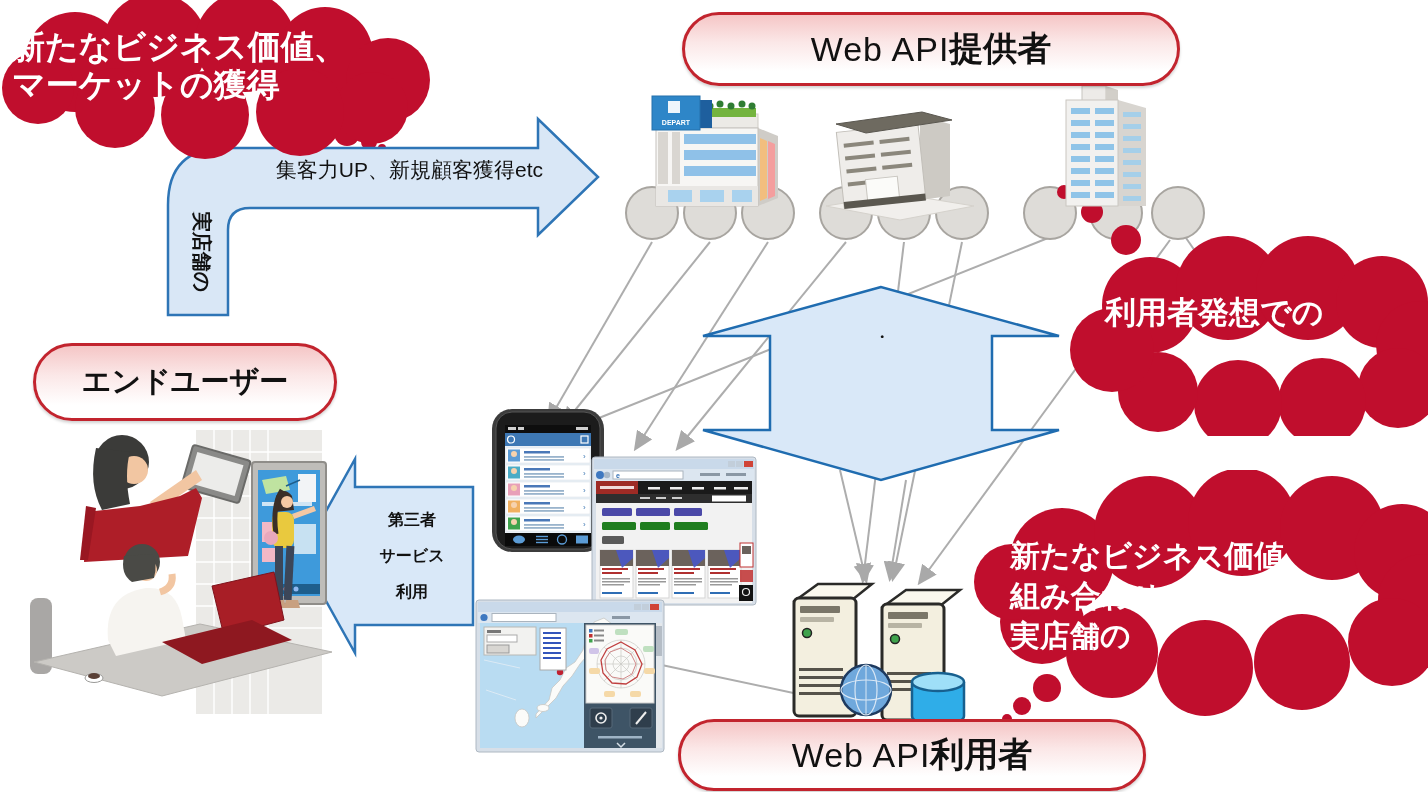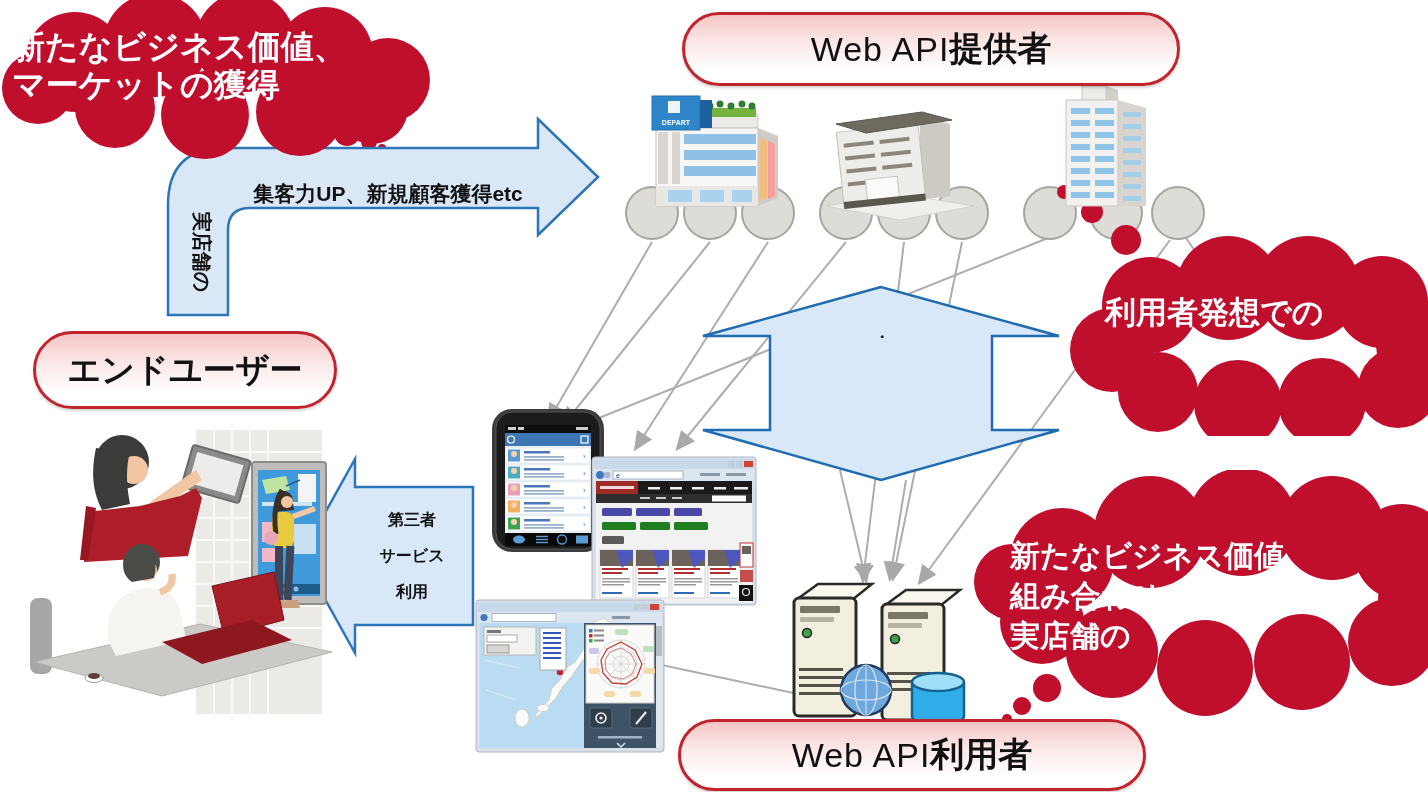--- a/index.html
+++ b/index.html
@@ -65,21 +65,21 @@
         <circle cx="1126" cy="240" r="15"></circle>
       <circle cx="1047" cy="688" r="14"></circle>
         <circle cx="1022" cy="706" r="9"></circle>
         <circle cx="1007" cy="719" r="5"></circle>
     </g>
   </svg>
 
   <svg class="abs z2" style="left:150;top:100" width="470" height="230" viewBox="150 100 470 230">
     <path d="M168,315 L168,205 Q168,148 225,148 L538,148 L538,119 L598,177 L538,235 L538,208 L250,208 Q228,208 228,230 L228,315 Z" fill="#D9E7F6" stroke="#2E75B6" stroke-width="2.5"></path>
   </svg>
-  <div class="shape-label z3" style="left:233px;top:180px;width:310px;font-size:21px;font-weight:700;text-align:center">集客力UP、新規顧客獲得etc</div>
+  <div class="shape-label z3" style="left:233px;top:156px;width:310px;font-size:21px;font-weight:400;text-align:right">集客力UP、新規顧客獲得etc</div>
   <div class="shape-label z3" style="left:142px;top:240px;width:122px;height:24px;font-size:20px;font-weight:700;transform:rotate(90deg)">実店舗の</div>
 
   <svg class="abs z2" style="left:640;top:80" width="530" height="145" viewBox="640 80 530 145">
 
     <g>
       <polygon points="758,128 778,136 778,198 758,206" fill="#CFCCC7"></polygon>
       <polygon points="760,138 767,141 767,198 760,201" fill="#F2BE7E"></polygon>
       <polygon points="768,141 775,144 775,196 768,199" fill="#F49E9E"></polygon>
       <rect x="702" y="114" width="56" height="14" fill="#ECEAE6" stroke="#CFCCC6"></rect>
       <rect x="704" y="108" width="52" height="9" fill="#74B43F"></rect>
@@ -576,17 +576,17 @@
   <div class="pill z7" style="left:682px;top:12px;width:492px;height:68px;font-size:34px">
     <span class="pfx">Web API</span>
       <span class="sfx">提供者</span>
   </div>
 
   <div class="pill z7" style="left:678px;top:719px;width:462px;height:66px;font-size:34px">
     <span class="pfx">Web API</span>
       <span class="sfx">利用者</span>
   </div>
 
-  <div class="pill z7" style="left:33px;top:331px;width:298px;height:72px;font-size:33px;font-weight:700">
+  <div class="pill z7" style="left:33px;top:343px;width:298px;height:72px;font-size:29px;font-weight:700">
     <span>エンドユーザー</span>
   </div>
 
 </div>
 
 </body></html>

